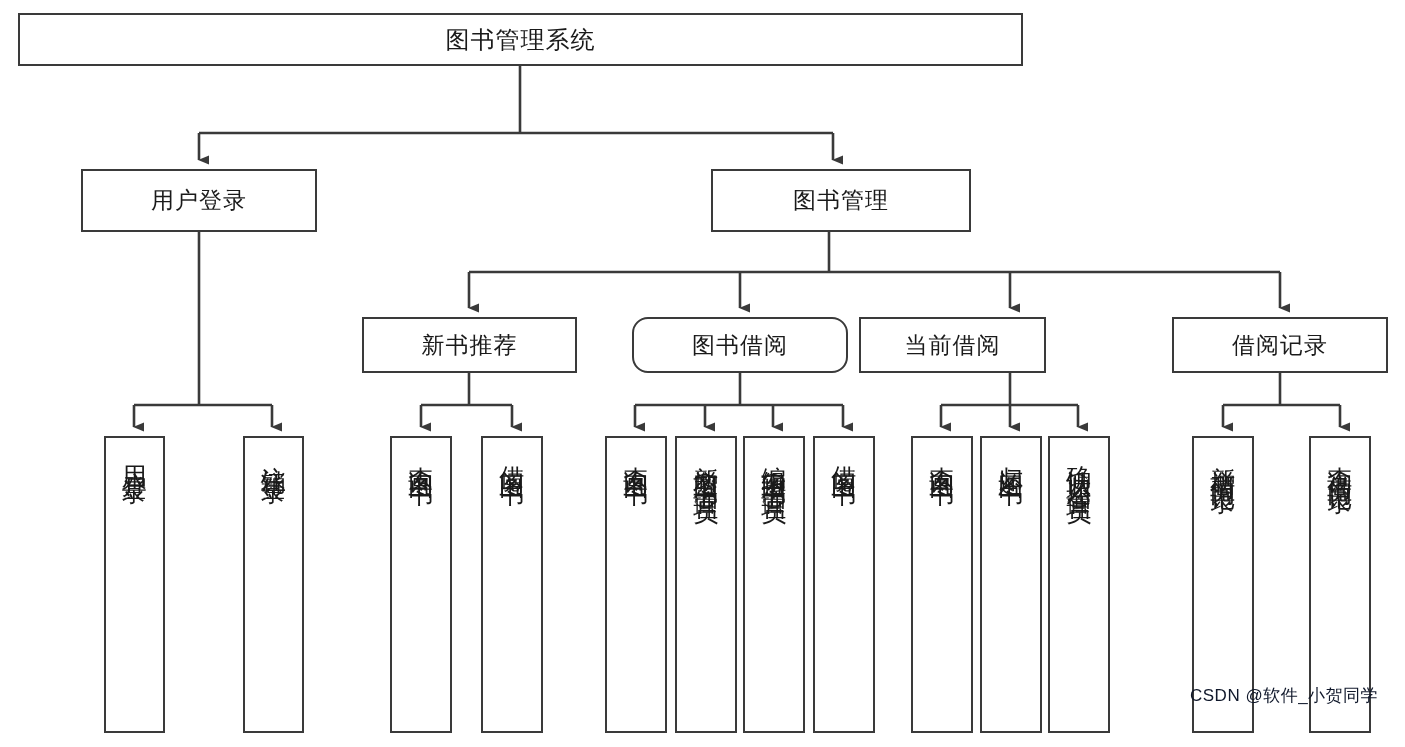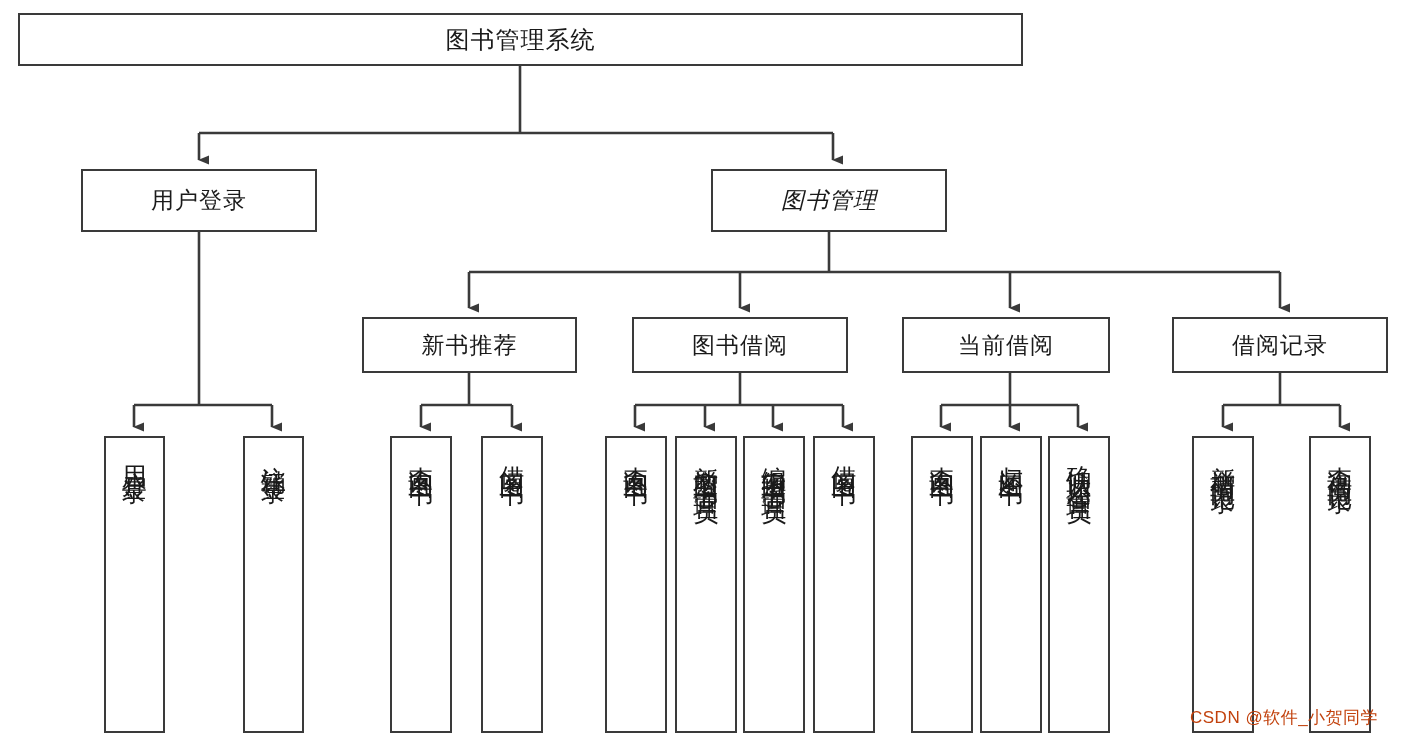--- a/index.html
+++ b/index.html
@@ -47,23 +47,23 @@
     writing-mode:vertical-rl;
     text-orientation:upright;
     font-size:25px;
     line-height:1.05;
     letter-spacing:5px;
     white-space:nowrap;
   }
 
   #watermark{
     position:absolute;
-    left:1190px;top:706px;
+    left:1190px;top:684px;
     font-size:17px;
-    color:#c2410c;
+    color:#0f172a;
     letter-spacing:0.5px;
     z-index:5;
     white-space:nowrap;
     pointer-events:none;
   }
 </style>
 </head>
 <body>
 
 <div id="canvas">
@@ -118,31 +118,31 @@
     </g>
   </svg>
 
   <div class="node h-node" id="n-root" style="left:18px;top:13px;width:1005px;height:53px;">
     <span class="lbl">图书管理系统</span>
   </div>
 
   <div class="node h-node" style="left:81px;top:169px;width:236px;height:63px;">
     <span class="lbl">用户登录</span>
   </div>
-  <div class="node h-node" style="left:711px;top:169px;width:236px;height:63px;font-style:italic;">
+  <div class="node h-node" style="left:711px;top:169px;width:260px;height:63px;">
     <span class="lbl">图书管理</span>
   </div>
 
   <div class="node h-node" style="left:362px;top:317px;width:215px;height:56px;align-items:center;">
     <span class="lbl">新书推荐</span>
   </div>
-  <div class="node h-node" style="left:632px;top:317px;width:216px;height:56px;">
+  <div class="node h-node" style="left:632px;top:317px;width:216px;height:56px;border-radius:16px;">
     <span class="lbl">图书借阅</span>
   </div>
-  <div class="node h-node" style="left:902px;top:317px;width:208px;height:56px;">
+  <div class="node h-node" style="left:859px;top:317px;width:187px;height:56px;">
     <span class="lbl">当前借阅</span>
   </div>
   <div class="node h-node" style="left:1172px;top:317px;width:216px;height:56px;align-items:center;">
     <span class="lbl">借阅记录</span>
   </div>
 
   <div class="node v-node" style="left:104px;top:436px;width:61px;height:297px;">
     <span class="lbl">用户登录</span>
   </div>
   <div class="node v-node" style="left:243px;top:436px;width:61px;height:297px;">

